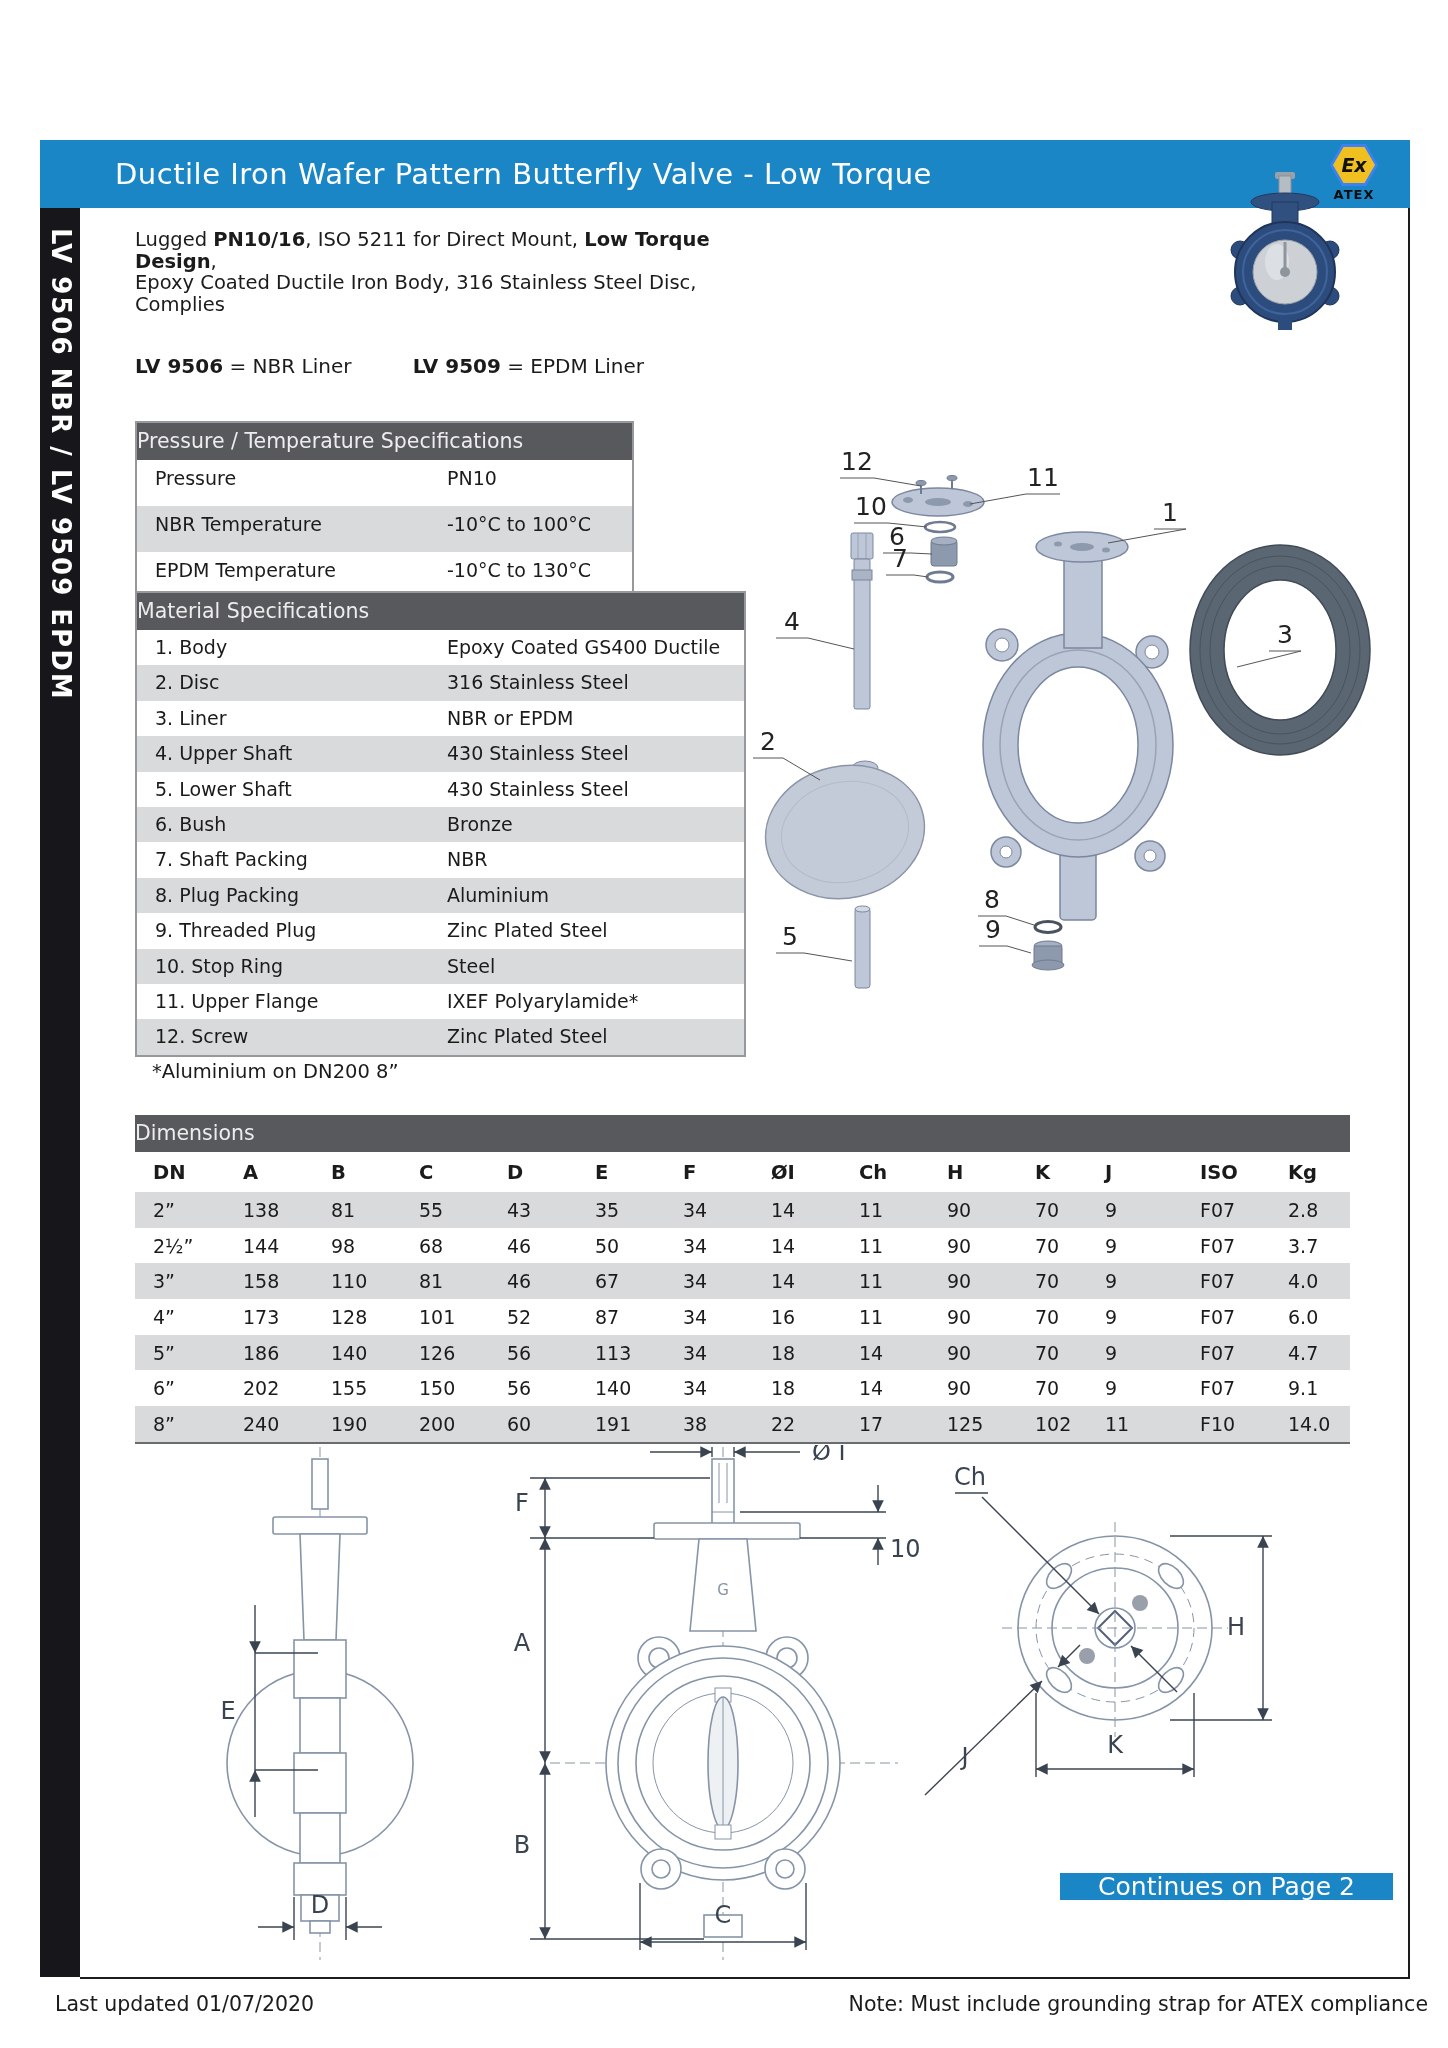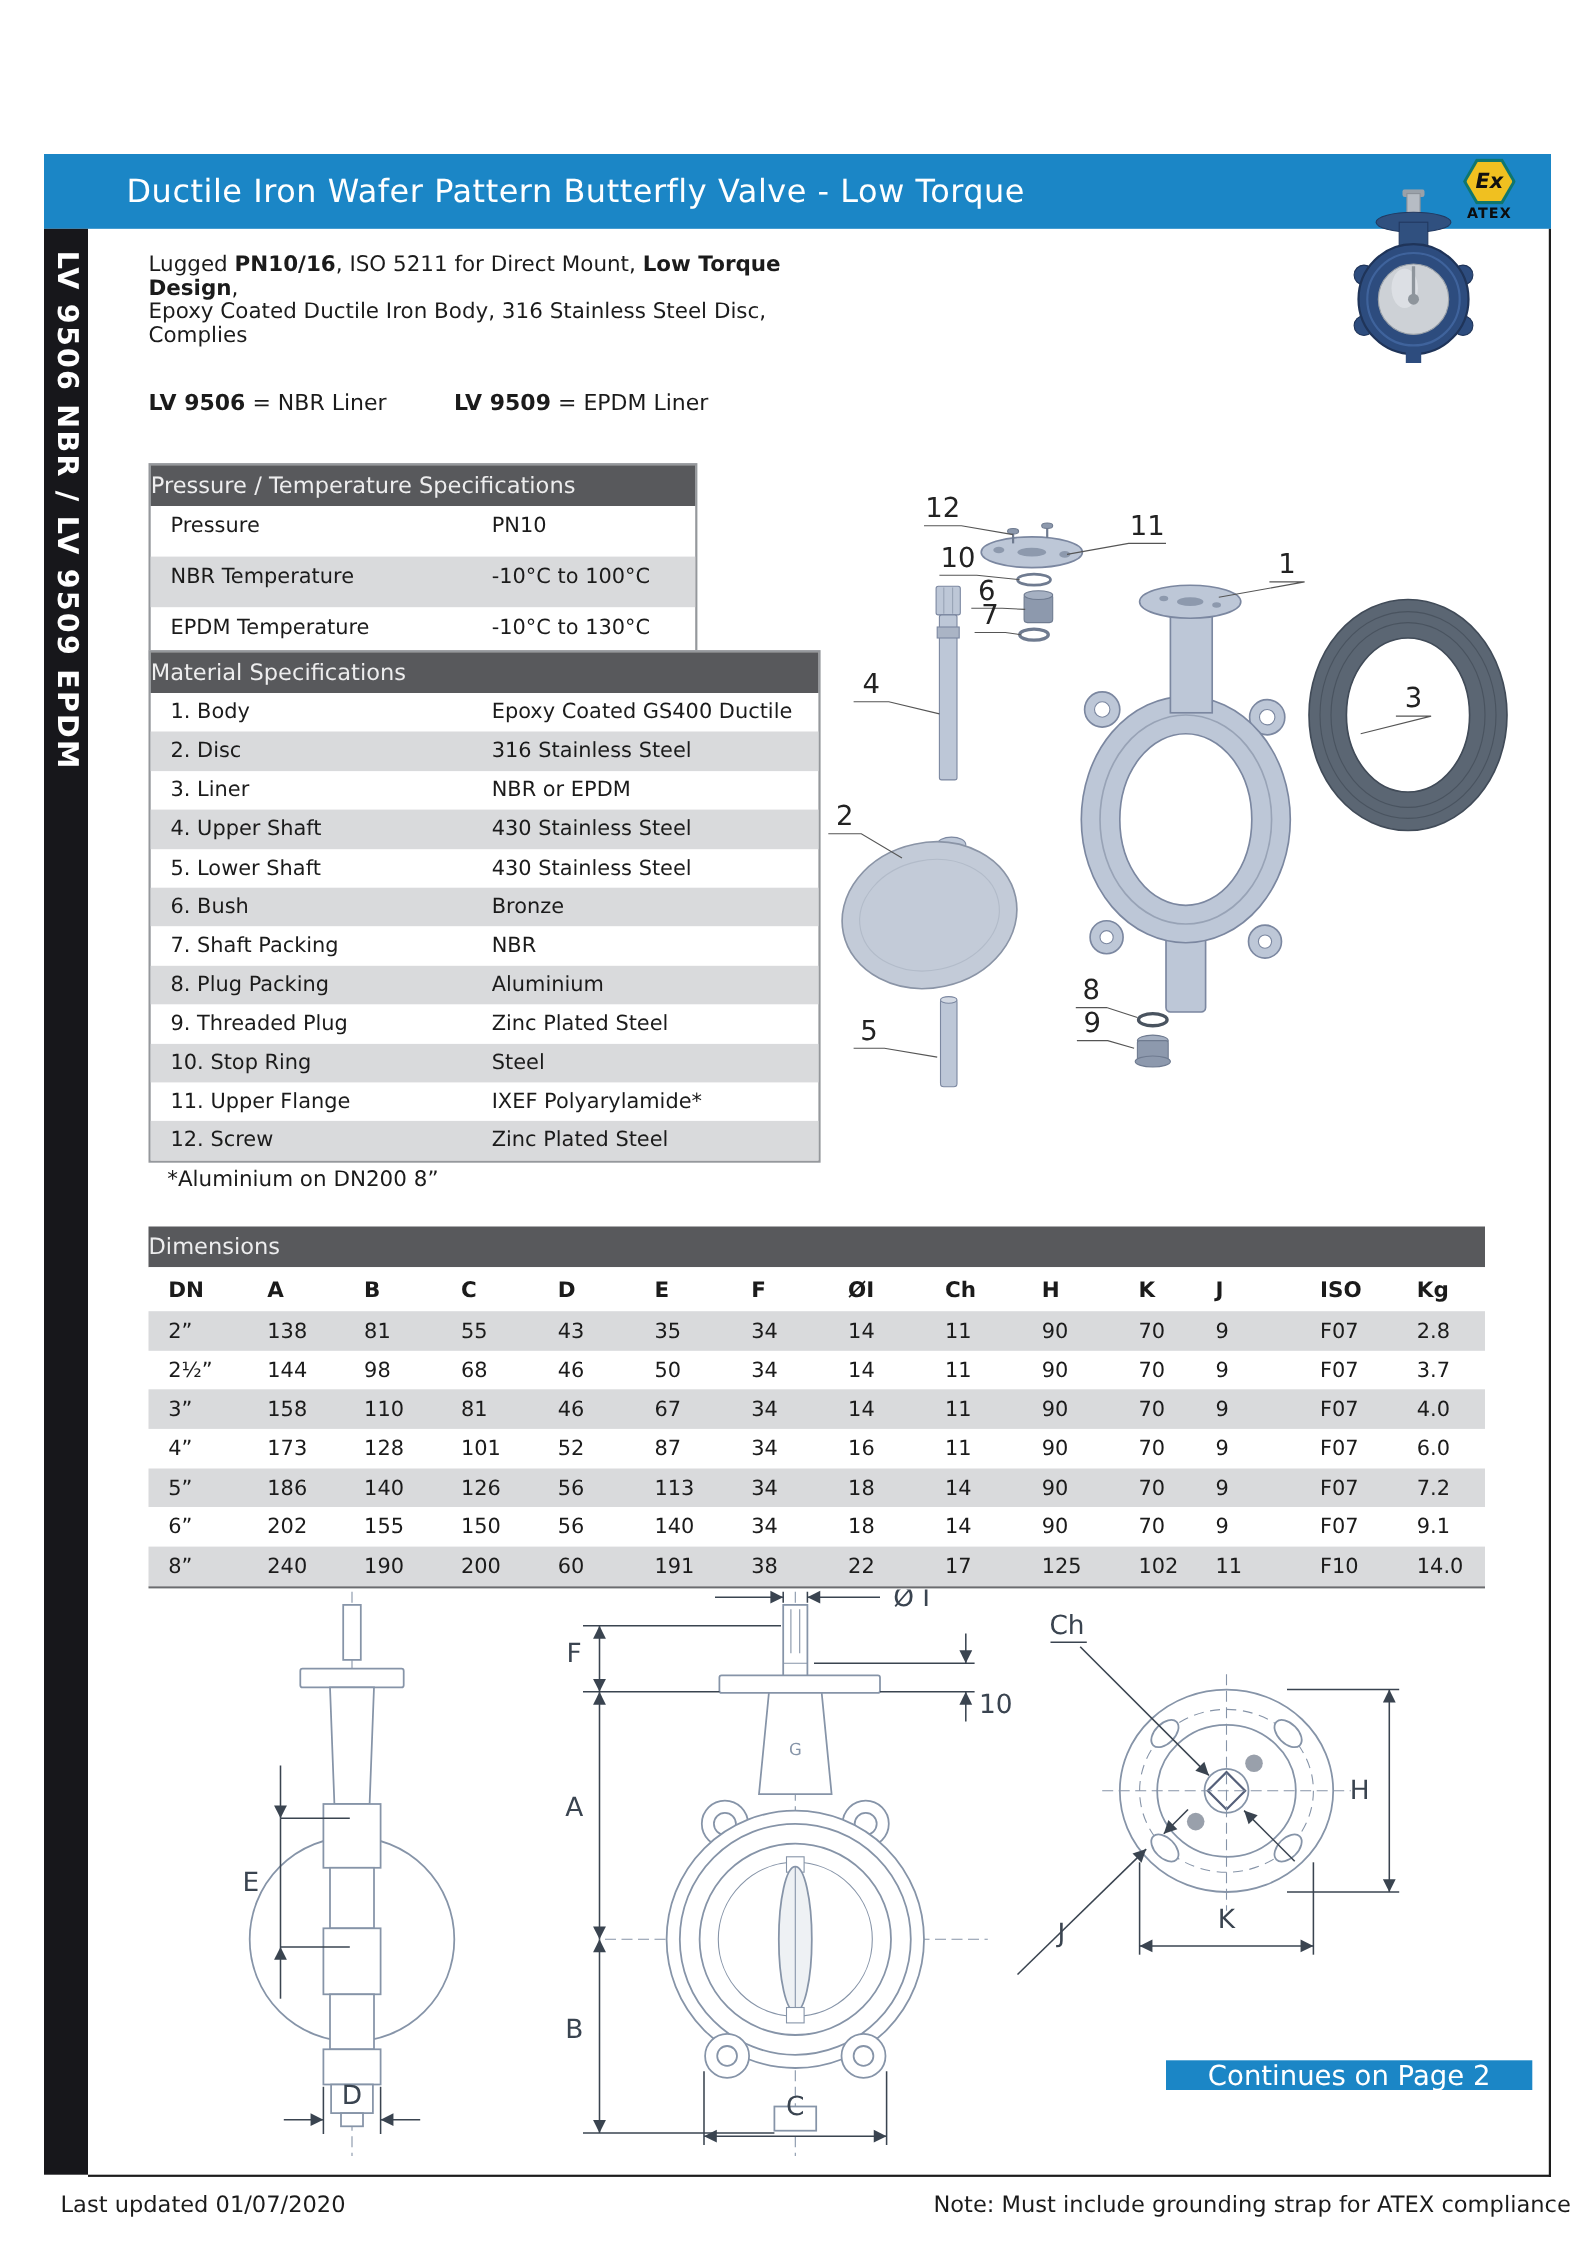--- a/index.html
+++ b/index.html
@@ -3,21 +3,21 @@
 <meta charset="utf-8">
 <style>
   html,body{margin:0;padding:0;background:#ffffff;}
   body{width:1448px;height:2048px;position:relative;font-family:"DejaVu Sans",sans-serif;color:#1b1b1b;}
   .abs{position:absolute;}
 
   
   .header-bar{left:40px;top:140px;width:1370px;height:68px;background:#1b86c6;}
   .header-title{position:absolute;left:75px;top:0;height:68px;line-height:68px;color:#ffffff;font-size:29px;letter-spacing:.5px;white-space:nowrap;}
   .atex{left:1322px;top:144px;width:64px;height:62px;text-align:center;}
-  .hex-outer{width:48px;height:42px;margin:0 auto;background:#0f766e;clip-path:polygon(25% 0,75% 0,100% 50%,75% 100%,25% 100%,0 50%);display:flex;align-items:center;justify-content:center;}
+  .hex-outer{width:48px;height:42px;margin:0 auto;background:#3b82f6;clip-path:polygon(25% 0,75% 0,100% 50%,75% 100%,25% 100%,0 50%);display:flex;align-items:center;justify-content:center;}
   .hex-inner{width:42px;height:36px;background:#f0c020;clip-path:polygon(25% 0,75% 0,100% 50%,75% 100%,25% 100%,0 50%);display:flex;align-items:center;justify-content:center;font-weight:bold;font-style:italic;font-size:19px;color:#111;}
   .atex-label{font-weight:bold;font-size:13px;color:#0c0c0c;letter-spacing:1px;margin-top:1px;}
 
   
   .sidebar{left:40px;top:208px;width:40px;height:1769px;background:#17171b;}
   .sidebar-text{position:absolute;left:6px;top:20px;writing-mode:vertical-rl;color:#ffffff;font-weight:bold;font-size:26px;letter-spacing:2px;white-space:nowrap;}
   .frame{left:80px;top:208px;width:1328px;height:1769px;border-right:2px solid #1c1c1c;border-bottom:2px solid #1c1c1c;}
 
   
   .intro{left:135px;top:229px;width:640px;font-size:19.5px;line-height:21.5px;}
@@ -252,21 +252,21 @@
         <span>126</span>
         <span>56</span>
         <span>113</span>
         <span>34</span>
         <span>18</span>
         <span>14</span>
         <span>90</span>
         <span>70</span>
         <span>9</span>
         <span>F07</span>
-        <span>7.2</span>
+        <span>4.7</span>
       </div>
       <div class="dgrid d-row">
         <span>6”</span>
         <span>202</span>
         <span>155</span>
         <span>150</span>
         <span>56</span>
         <span>140</span>
         <span>34</span>
         <span>18</span>

